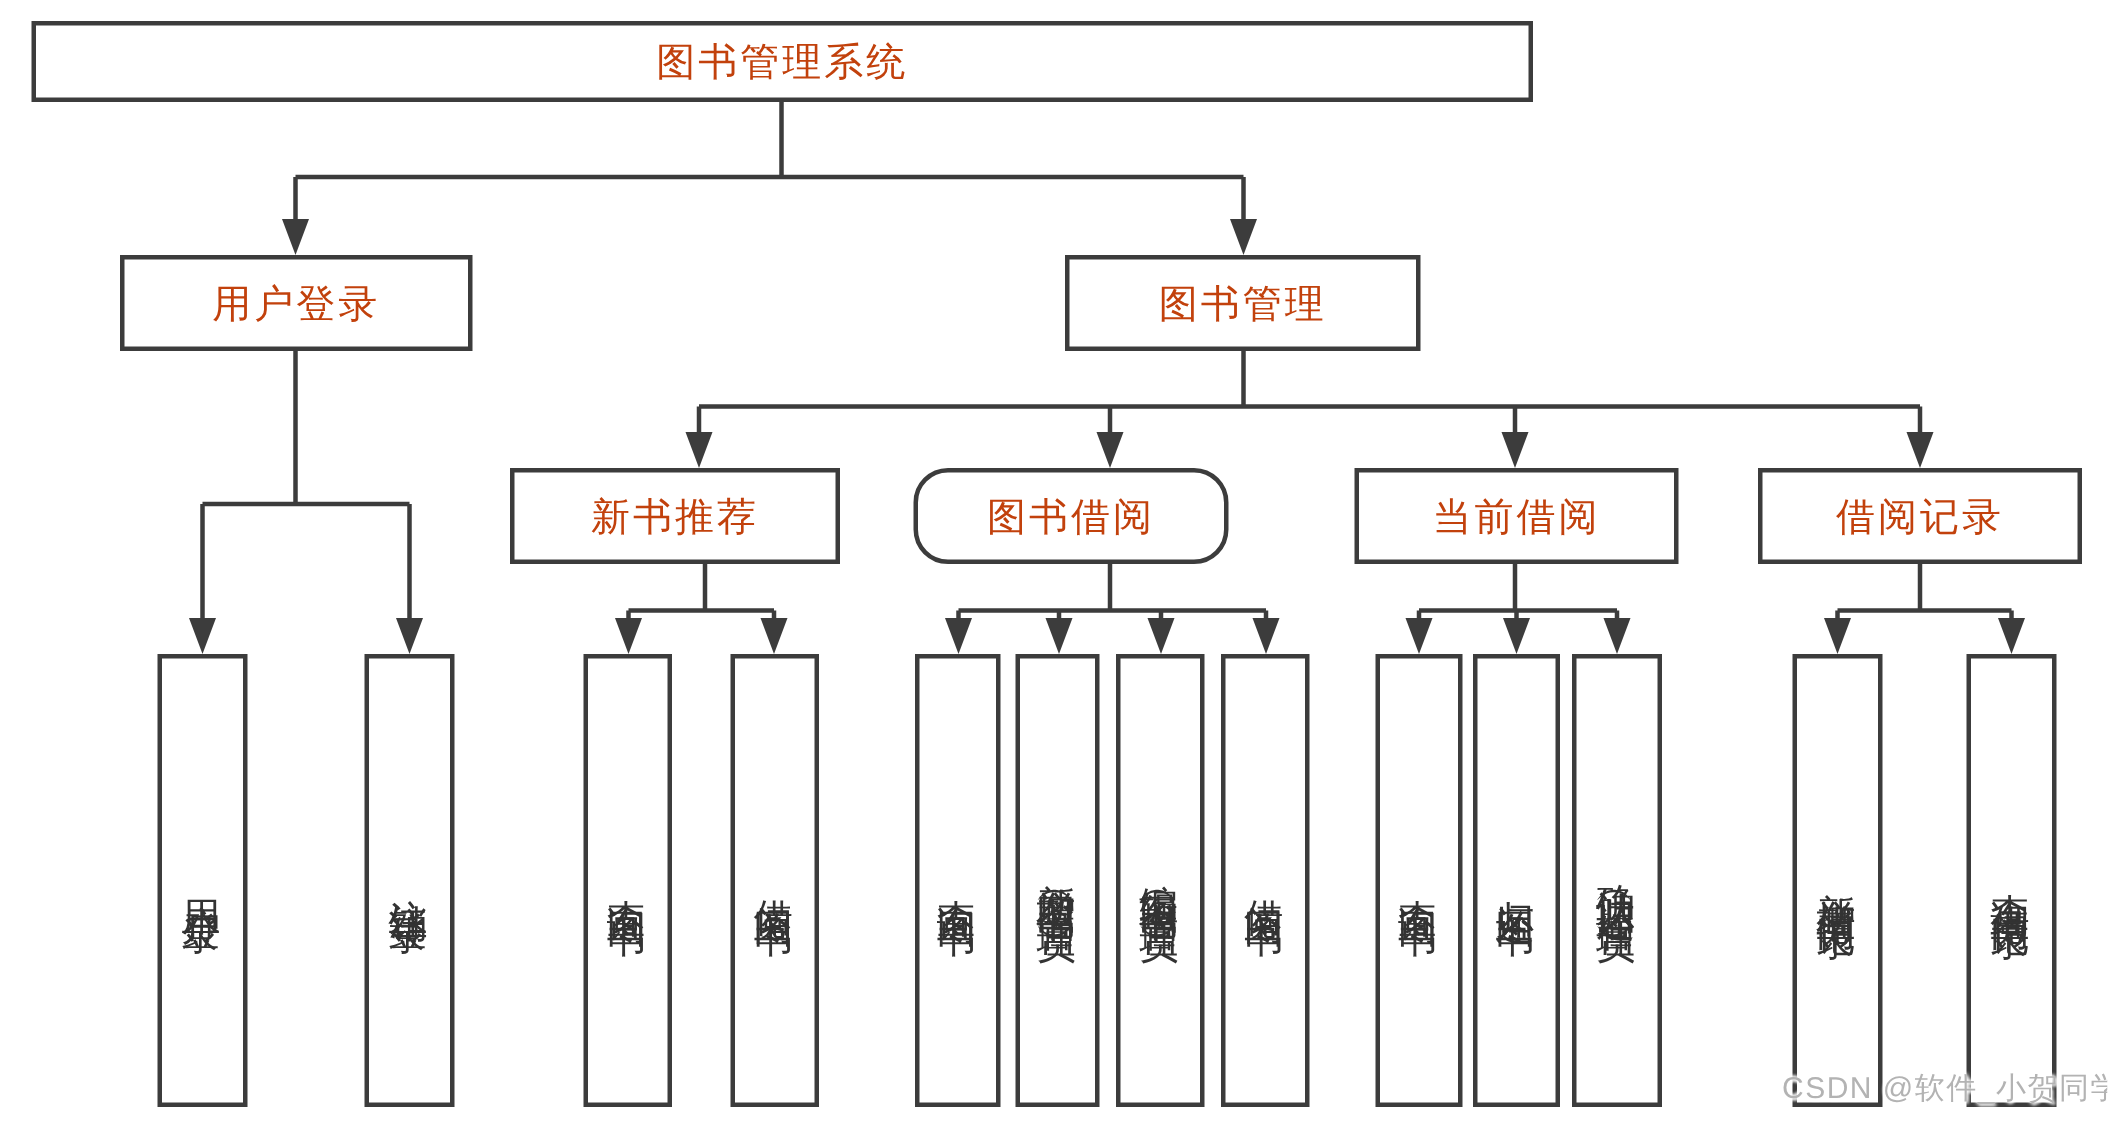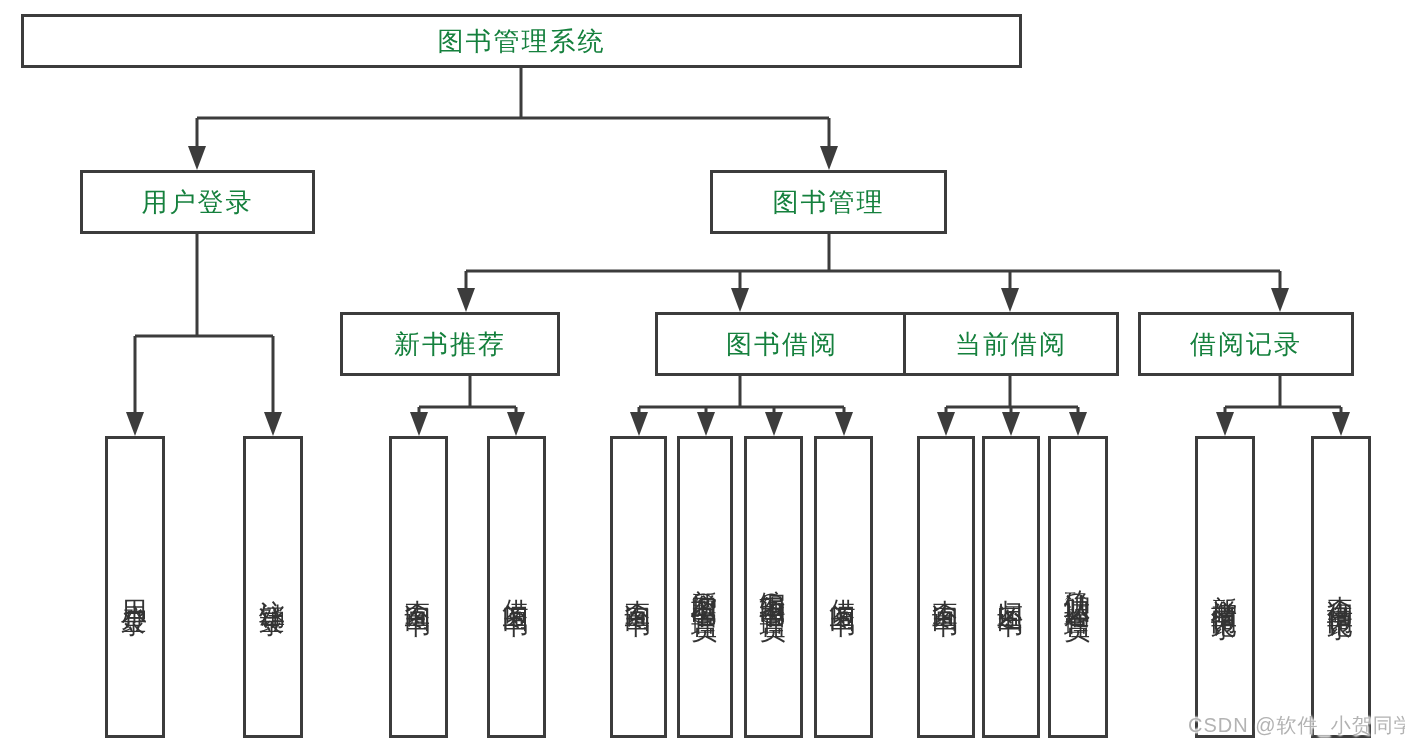--- a/index.html
+++ b/index.html
@@ -21,21 +21,21 @@
   .box {
     position: absolute;
     box-sizing: border-box;
     border: 3px solid #3c3c3c;
     background: #ffffff;
     display: flex;
     align-items: center;
     justify-content: center;
     font-size: 26px;
     letter-spacing: 2px;
-    color: #15803d;
+    color: #c2410c;
     z-index: 2;
   }
   .leaf {
     position: absolute;
     box-sizing: border-box;
     border: 3px solid #3c3c3c;
     background: #ffffff;
     display: flex;
     align-items: center;
     justify-content: center;
@@ -47,23 +47,23 @@
     white-space: nowrap;
     font-size: 26px;
     letter-spacing: 4px;
     color: #333333;
   }
   
   .n-root   { left: 21px;   top: 14px;  width: 1001px; height: 54px; }
   .n-login  { left: 80px;   top: 170px; width: 235px;  height: 64px; }
   .n-mgmt   { left: 710px;  top: 170px; width: 237px;  height: 64px; justify-content: center; }
   .n-newbk  { left: 340px;  top: 312px; width: 220px;  height: 64px; }
-  .n-borrow { left: 655px;  top: 312px; width: 254px;  height: 64px; }
+  .n-borrow { left: 609px;  top: 312px; width: 210px;  height: 64px; border-radius: 23px; }
   .n-curr   { left: 903px;  top: 312px; width: 216px;  height: 64px; }
-  .n-rec    { left: 1138px; top: 312px; width: 216px;  height: 64px; }
+  .n-rec    { left: 1172px; top: 312px; width: 216px;  height: 64px; }
   .lf { top: 436px; height: 302px; }
   .lf-1  { left: 105px;  width: 60px; }
   .lf-2  { left: 243px;  width: 60px; }
   .lf-3  { left: 389px;  width: 59px; }
   .lf-4  { left: 487px;  width: 59px; }
   .lf-5  { left: 610px;  width: 57px; }
   .lf-6  { left: 677px;  width: 56px; }
   .lf-7  { left: 744px;  width: 59px; }
   .lf-8  { left: 814px;  width: 59px; }
   .lf-9  { left: 917px;  width: 58px; }

